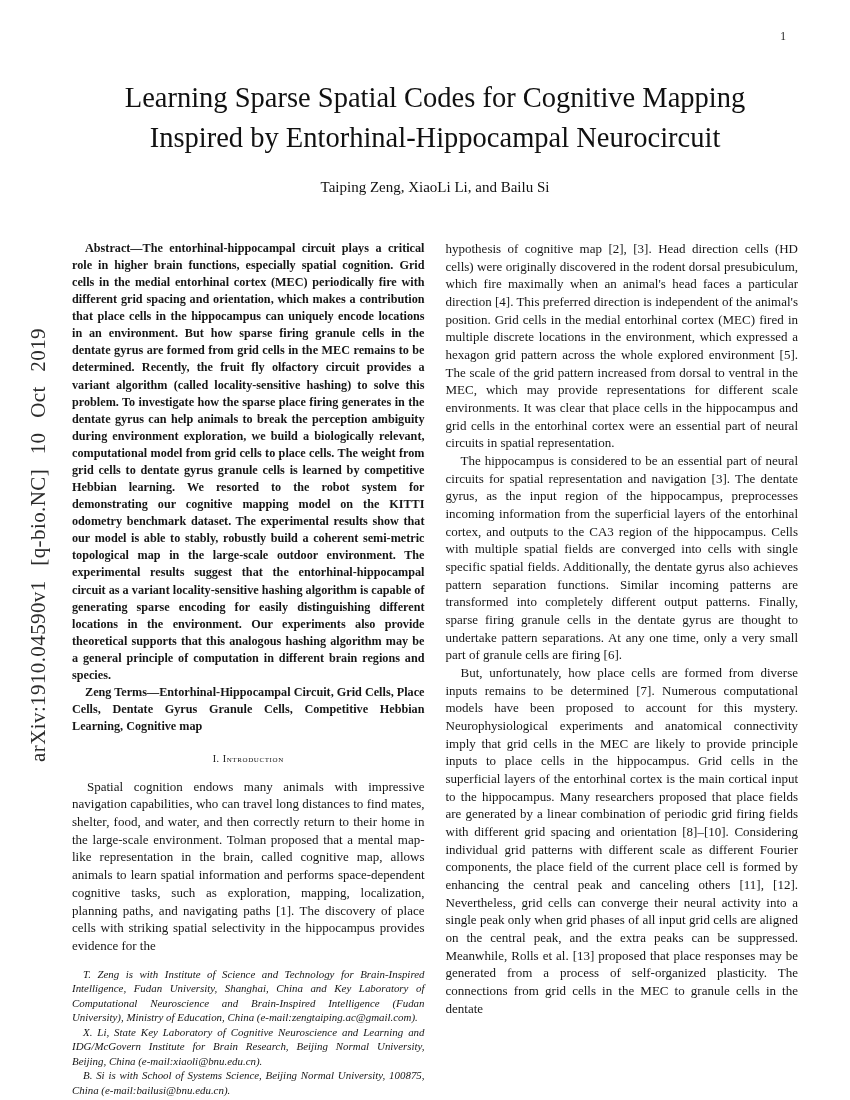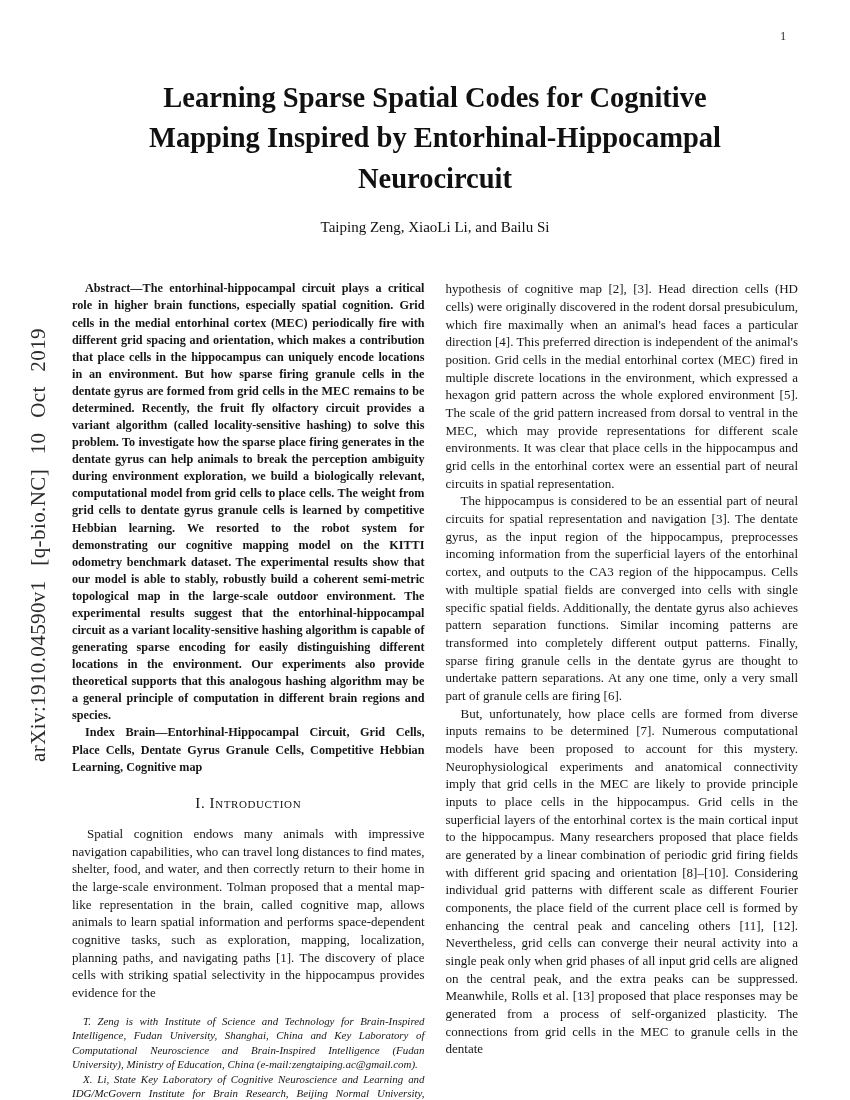--- a/index.html
+++ b/index.html
@@ -17,37 +17,37 @@
     font-size: 11.5px; color: #222;
   }
   .arxiv-stamp {
     position: absolute; left: 38px; top: 545px;
     transform: translate(-50%, -50%) rotate(-90deg);
     white-space: nowrap;
     font-size: 21px; color: #2b2b2b;
     letter-spacing: 0.4px; word-spacing: 9px;
   }
   .title {
-    font-weight: 700; font-size: 28.5px;
+    font-weight: 400; font-size: 28.5px;
     text-align: center; line-height: 1.42;
     margin: 52px auto 20px; max-width: 645px;
     color: #111;
   }
   .authors { text-align: center; font-size: 15px; margin-bottom: 44px; color: #111; }
   .columns { display: flex; gap: 21px; }
   .col { flex: 1; min-width: 0; text-align: justify; font-size: 13px; line-height: 1.36; color: #161616; }
   .col p { margin: 0; }
   .abstract, .index-terms {
     font-weight: bold; font-size: 12.2px; line-height: 1.4;
     text-indent: 13px;
   }
   .index-terms { margin-top: 11px; }
   .lead-label { }
   .section-heading {
-    font-size: 15px; font-weight: 400;
+    font-size: 10px; font-weight: 400;
     font-variant: small-caps;
     text-align: center; letter-spacing: 0.6px;
     margin: 17px 0 12px; color: #111;
   }
   .indent-first { text-indent: 15px; }
   .footnotes { margin-top: 12px; font-size: 10.9px; line-height: 1.33; }
   .footnotes p { text-indent: 11px; font-style: italic; }
 </style>
 </head>
 <body>
@@ -60,21 +60,21 @@
 
   <h1 class="title">Learning Sparse Spatial Codes for Cognitive Mapping Inspired by Entorhinal-Hippocampal Neurocircuit</h1>
 
   <div class="authors">Taiping Zeng, XiaoLi Li, and Bailu Si</div>
 
   <div class="columns">
 
     <div class="col">
       <p class="abstract"><span class="lead-label">Abstract—</span><span>The entorhinal-hippocampal circuit plays a critical role in higher brain functions, especially spatial cognition. Grid cells in the medial entorhinal cortex (MEC) periodically fire with different grid spacing and orientation, which makes a contribution that place cells in the hippocampus can uniquely encode locations in an environment. But how sparse firing granule cells in the dentate gyrus are formed from grid cells in the MEC remains to be determined. Recently, the fruit fly olfactory circuit provides a variant algorithm (called locality-sensitive hashing) to solve this problem. To investigate how the sparse place firing generates in the dentate gyrus can help animals to break the perception ambiguity during environment exploration, we build a biologically relevant, computational model from grid cells to place cells. The weight from grid cells to dentate gyrus granule cells is learned by competitive Hebbian learning. We resorted to the robot system for demonstrating our cognitive mapping model on the KITTI odometry benchmark dataset. The experimental results show that our model is able to stably, robustly build a coherent semi-metric topological map in the large-scale outdoor environment. The experimental results suggest that the entorhinal-hippocampal circuit as a variant locality-sensitive hashing algorithm is capable of generating sparse encoding for easily distinguishing different locations in the environment. Our experiments also provide theoretical supports that this analogous hashing algorithm may be a general principle of computation in different brain regions and species.</span></p>
 
-      <p class="index-terms"><span class="lead-label">Index Brain—</span><span>Entorhinal-Hippocampal Circuit, Grid Cells, Place Cells, Dentate Gyrus Granule Cells, Competitive Hebbian Learning, Cognitive map</span></p>
+      <p class="index-terms"><span class="lead-label">Zeng Terms—</span><span>Entorhinal-Hippocampal Circuit, Grid Cells, Place Cells, Dentate Gyrus Granule Cells, Competitive Hebbian Learning, Cognitive map</span></p>
 
       <h2 class="section-heading">I. Introduction</h2>
 
       <p class="indent-first">Spatial cognition endows many animals with impressive navigation capabilities, who can travel long distances to find mates, shelter, food, and water, and then correctly return to their home in the large-scale environment. Tolman proposed that a mental map-like representation in the brain, called cognitive map, allows animals to learn spatial information and performs space-dependent cognitive tasks, such as exploration, mapping, localization, planning paths, and navigating paths [1]. The discovery of place cells with striking spatial selectivity in the hippocampus provides evidence for the</p>
 
       <div class="footnotes">
         <p>T. Zeng is with Institute of Science and Technology for Brain-Inspired Intelligence, Fudan University, Shanghai, China and Key Laboratory of Computational Neuroscience and Brain-Inspired Intelligence (Fudan University), Ministry of Education, China (e-mail:zengtaiping.ac@gmail.com).</p>
         <p>X. Li, State Key Laboratory of Cognitive Neuroscience and Learning and IDG/McGovern Institute for Brain Research, Beijing Normal University, Beijing, China (e-mail:xiaoli@bnu.edu.cn).</p>
         <p>B. Si is with School of Systems Science, Beijing Normal University, 100875, China (e-mail:bailusi@bnu.edu.cn).</p>
 

